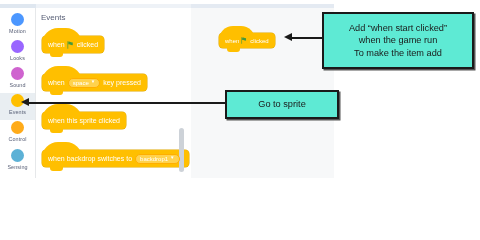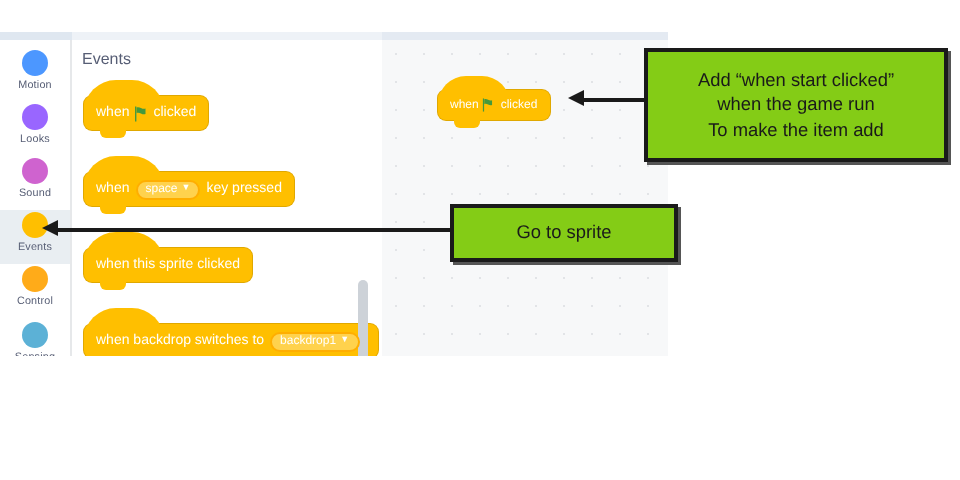--- a/index.html
+++ b/index.html
@@ -3,21 +3,21 @@
 <meta charset="utf-8">
 <style>
   html,body{margin:0;padding:0;}
   body{
     width:480px;height:178px;
     background:#ffffff;
     font-family:"Liberation Sans", sans-serif;
     overflow:hidden;
     position:relative;
   }
-  #app{position:absolute;left:0;top:16px;width:480px;height:178px;overflow:hidden;}
+  #app{position:absolute;left:0;top:4px;width:480px;height:178px;overflow:hidden;}
 
   
   .top-strip{position:absolute;left:0;top:0;width:480px;height:4px;background:#e8eef6;}
   .top-strip .seg-a{position:absolute;left:0;top:0;width:36px;height:4px;background:#dfe7f0;}
   .top-strip .seg-b{position:absolute;left:36px;top:0;width:155px;height:4px;background:#eef2f7;}
   .top-strip .seg-c{position:absolute;left:191px;top:0;width:143px;height:4px;background:#e4eaf2;}
   .top-strip .seg-d{position:absolute;left:334px;top:0;width:146px;height:4px;background:#ffffff;}
 
   
   .sidebar{
@@ -83,21 +83,21 @@
   .workspace{
     position:absolute;left:191px;top:4px;width:143px;height:174px;
     background:#f7f8f9;
     background-image:radial-gradient(#e2e4e7 .6px, transparent .7px);
     background-size:14px 14px;
     overflow:hidden;
   }
 
   
   .callout{
-    position:absolute;background:#84cc16;border:2.2px solid #1a1a1a;
+    position:absolute;background:#5eead4;border:2.2px solid #1a1a1a;
     box-shadow:1.5px 1.5px 0 #555;
     display:flex;align-items:center;justify-content:center;
     text-align:center;color:#1a1a1a;
   }
   .callout .ctext{font-size:9.2px;line-height:12.4px;padding:0 4px;}
 
   
   .arrow-line{position:absolute;background:#1a1a1a;height:1.6px;}
   .arrow-head{
     position:absolute;width:0;height:0;

